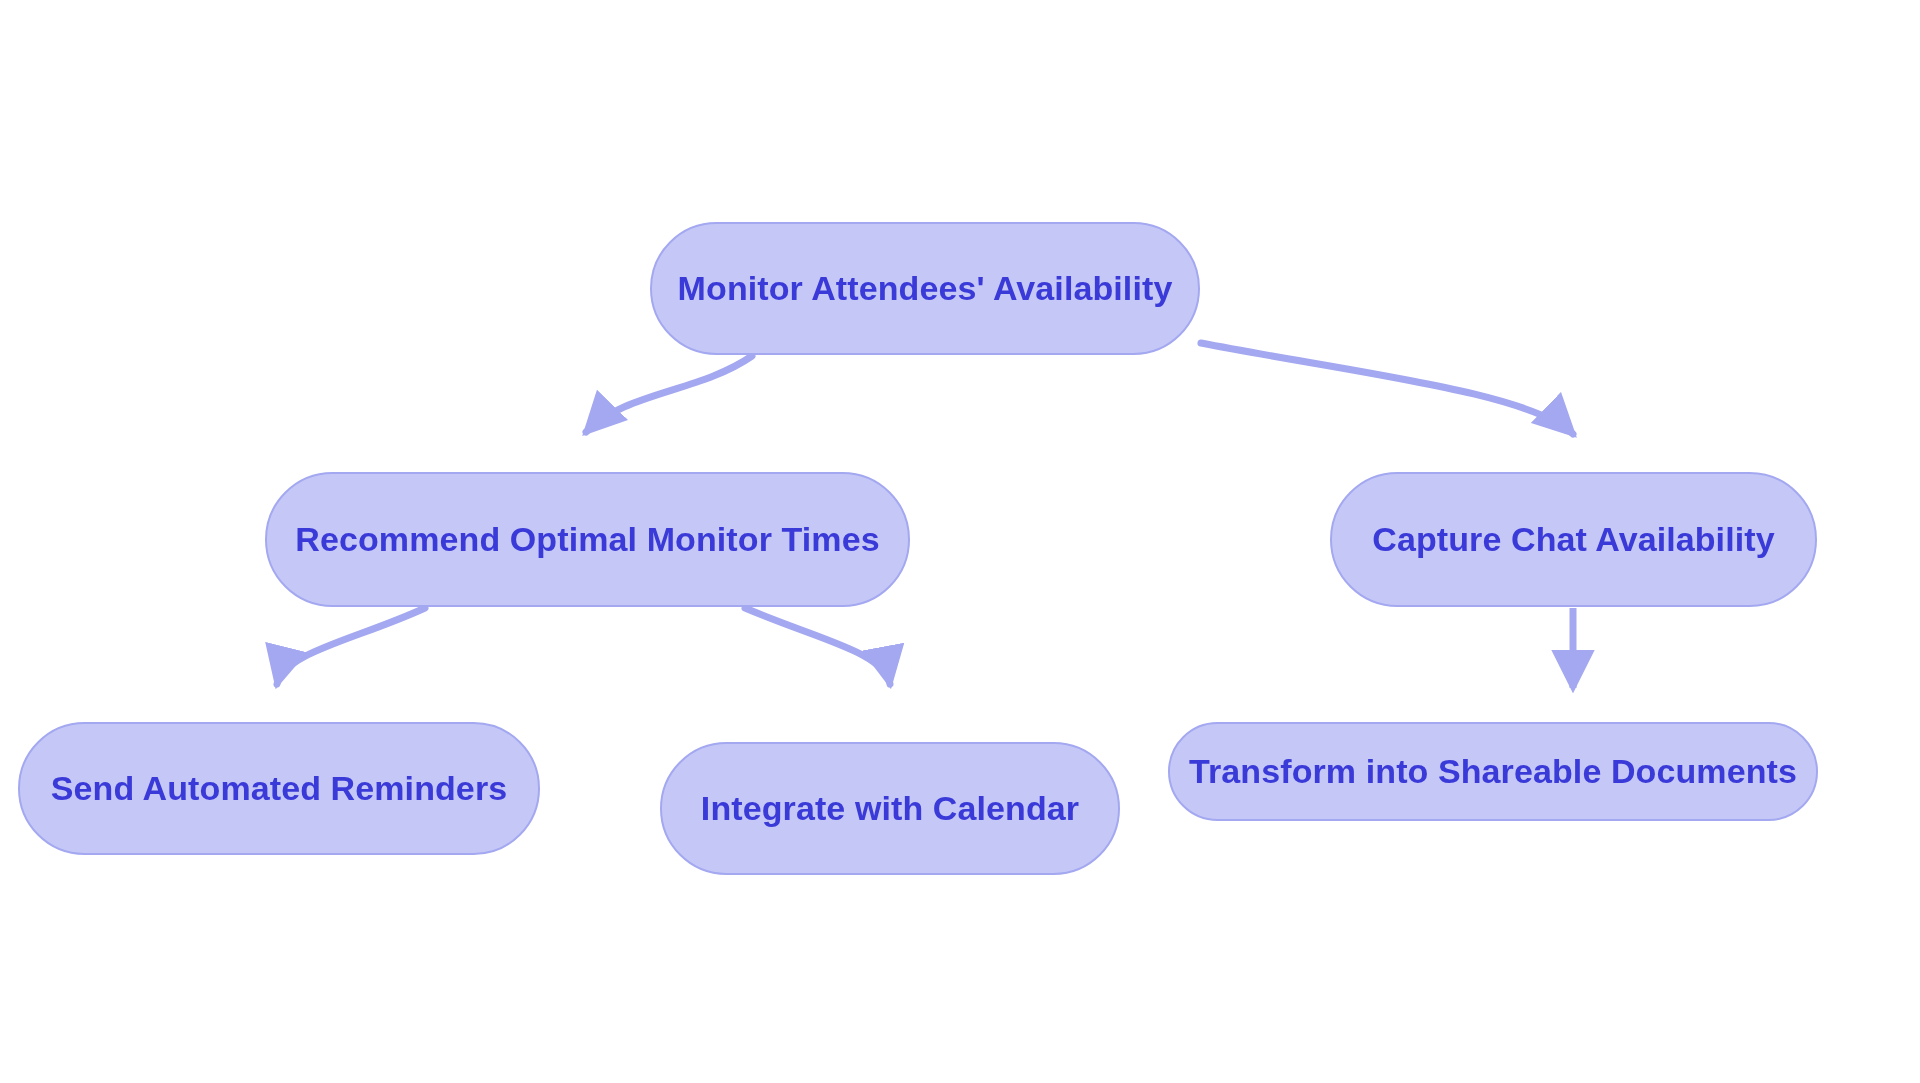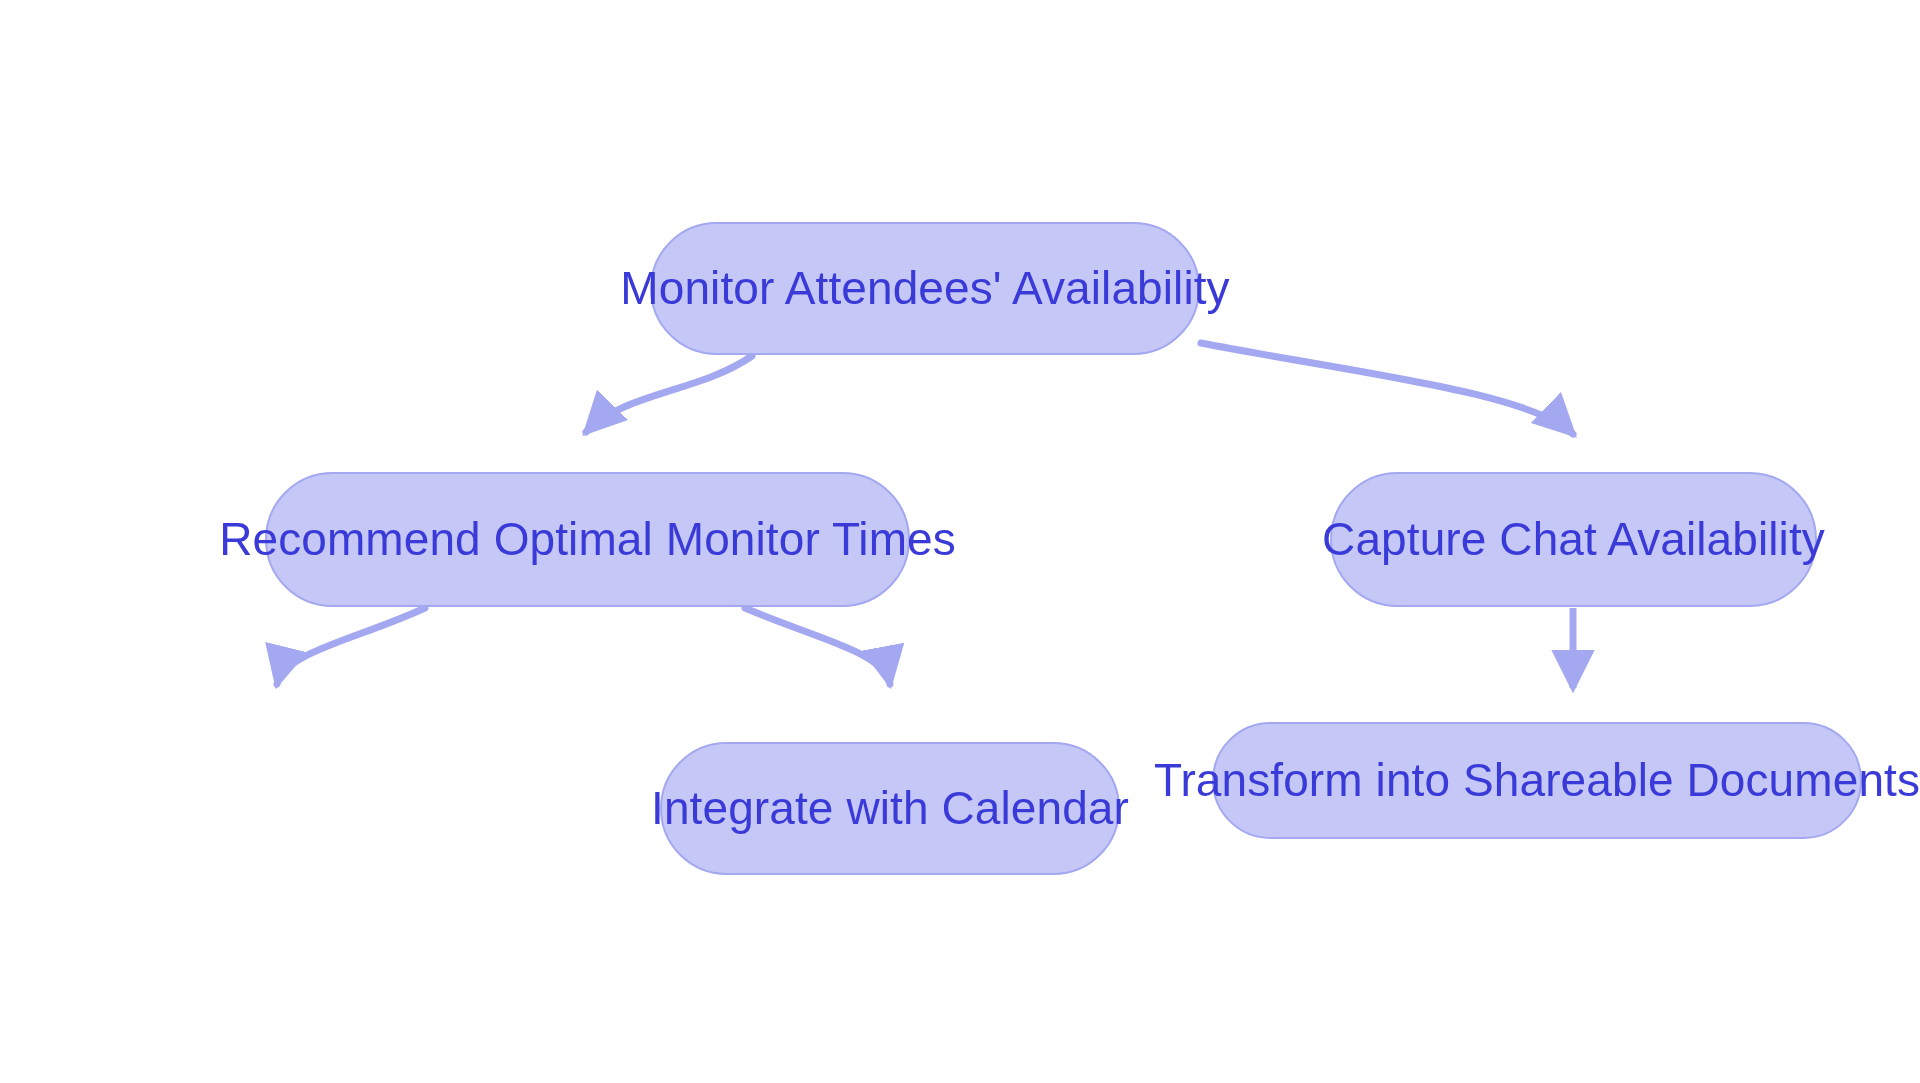--- a/index.html
+++ b/index.html
@@ -35,22 +35,22 @@
     align-items: center;
     justify-content: center;
     background: #c5c8f7;
     border: 2px solid #a3a8f0;
     border-radius: 68px;
     text-align: center;
   }
   .node-label {
     color: #3a3ad8;
     font-family: "Liberation Sans", sans-serif;
-    font-size: 46px;
-    font-weight: 400;
+    font-size: 34px;
+    font-weight: 700;
     line-height: 1.2;
     letter-spacing: 0.1px;
     white-space: nowrap;
   }
 </style>
 </head>
 <body>
 
 <div id="canvas">
 
@@ -77,22 +77,25 @@
   </div>
 
   <div class="node" style="left:265px; top:472px; width:645px; height:135px;">
     <span class="node-label">Recommend Optimal Monitor Times</span>
   </div>
 
   <div class="node" style="left:1330px; top:472px; width:487px; height:135px;">
     <span class="node-label">Capture Chat Availability</span>
   </div>
 
+  <div class="node" style="left:18px; top:722px; width:522px; height:133px;">
+    <span class="node-label">Send Automated Reminders</span>
+  </div>
 
   <div class="node" style="left:660px; top:722px; width:460px; height:133px;margin-top:20px;">
     <span class="node-label">Integrate with Calendar</span>
   </div>
 
-  <div class="node" style="left:1212px; top:722px; width:650px; height:117px;">
+  <div class="node" style="left:1168px; top:722px; width:650px; height:99px;">
     <span class="node-label">Transform into Shareable Documents</span>
   </div>
 
 </div>
 
 </body></html>

